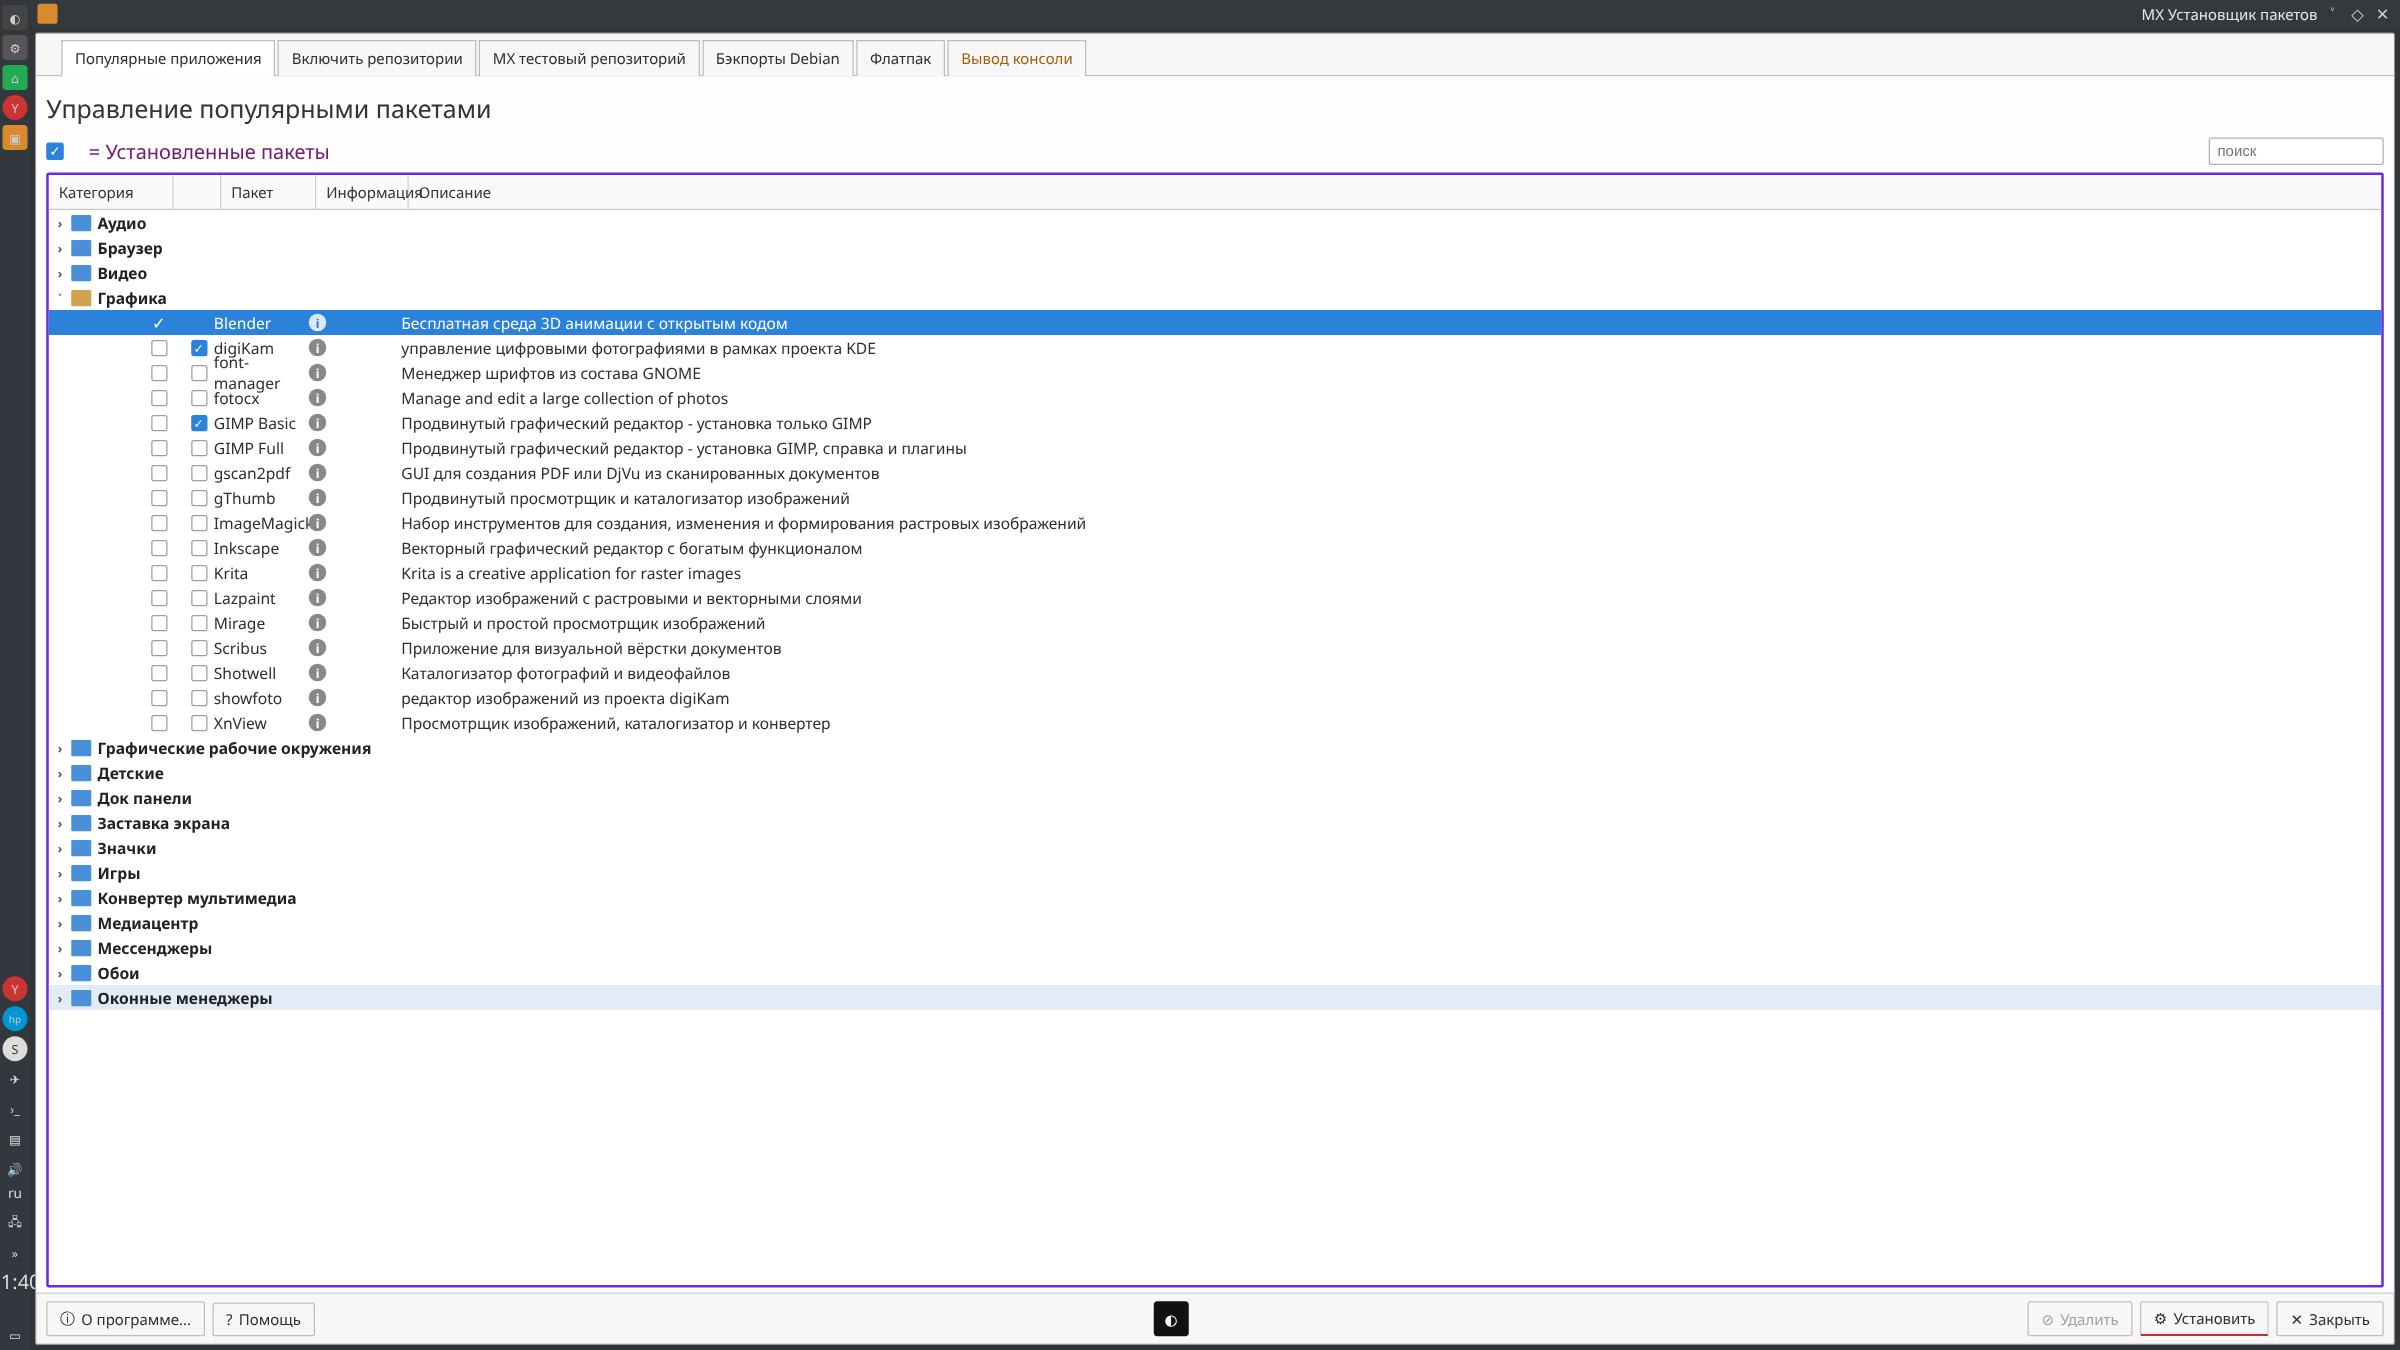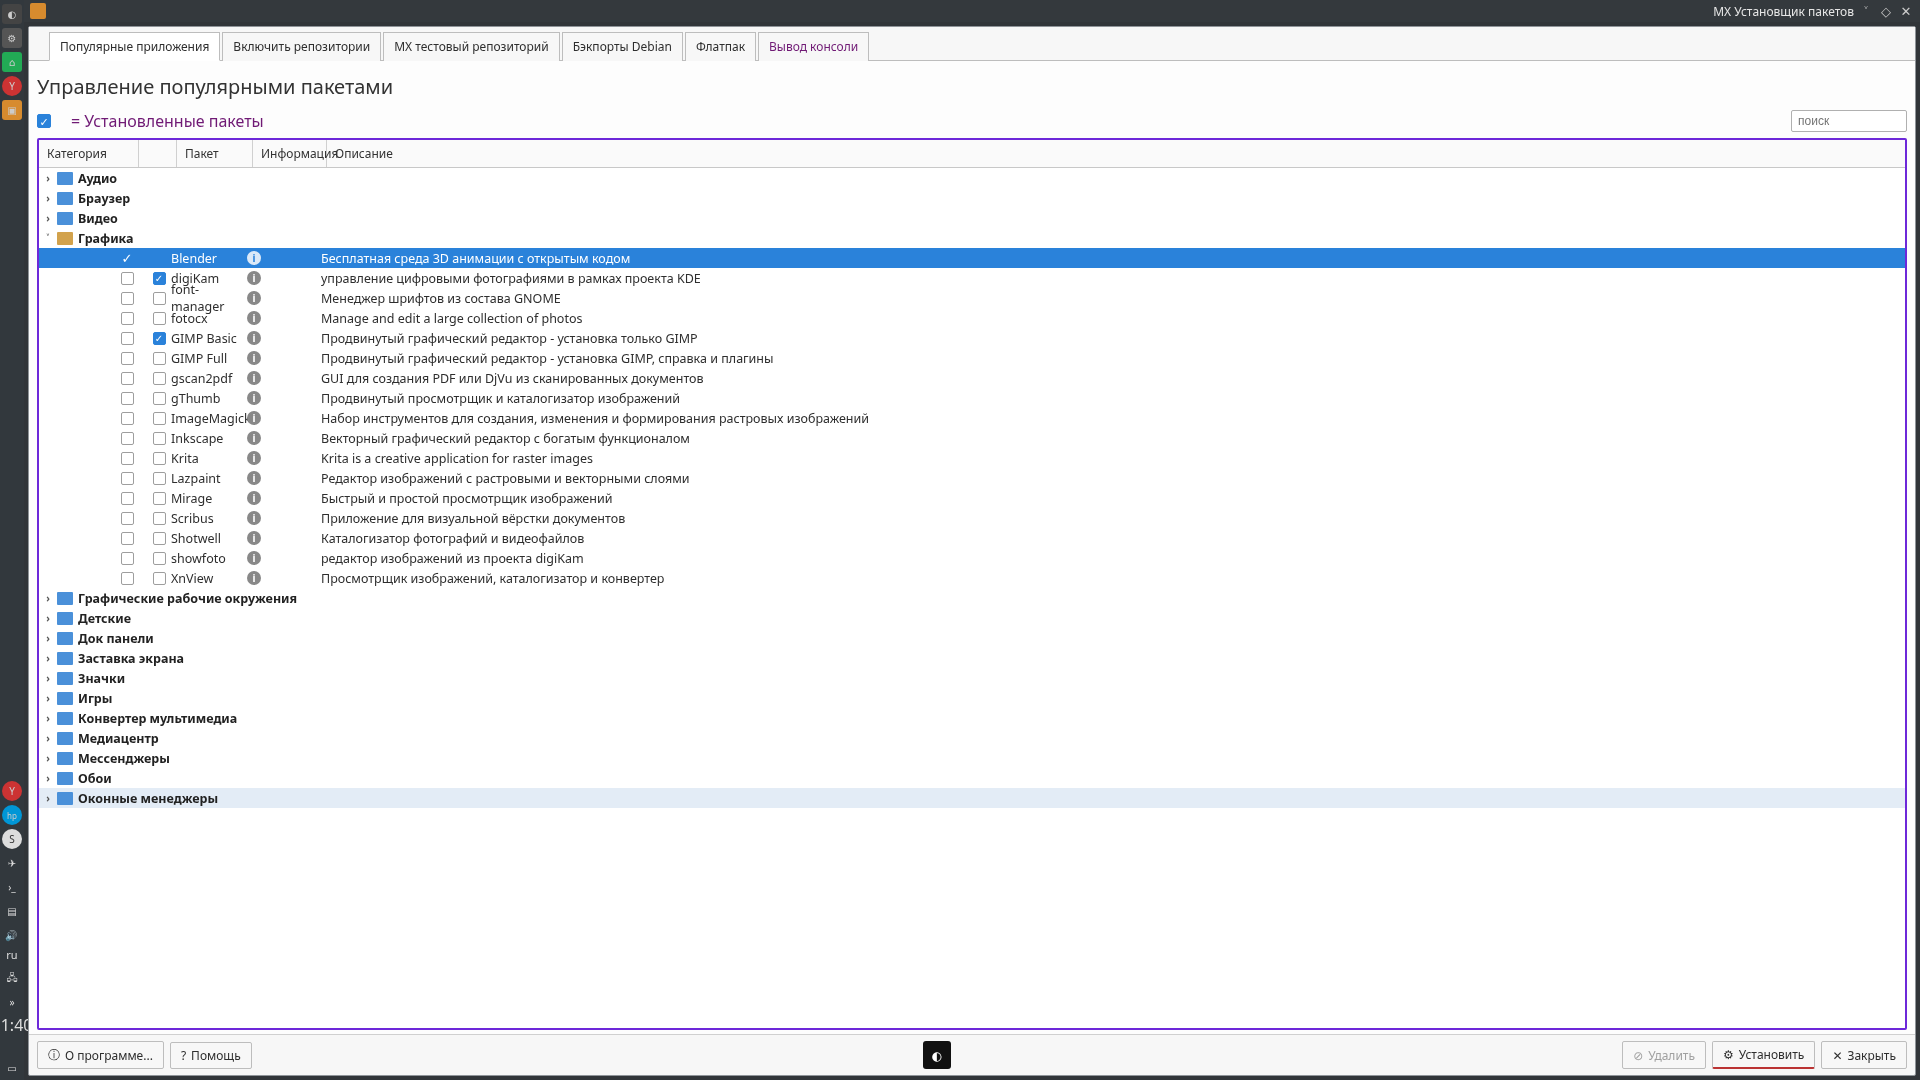--- a/index.html
+++ b/index.html
@@ -71,21 +71,21 @@
   border: 1px solid #bdbdbd;
   border-bottom: none;
   margin-right: 2px;
   background: #f7f7f7;
   font-size: 12px;
   cursor: pointer;
   position: relative;
   top: 1px;
 }
 .tab.active { background: #ffffff; border-bottom: 1px solid #fff; }
-.tab.disabled { color: #701a75; }
+.tab.disabled { color: #a16207; }
 
 .content {
   flex: 1;
   display: flex;
   flex-direction: column;
   padding: 6px 8px 4px 8px;
   background: #fdfdfd;
   overflow: hidden;
 }
 .heading {
@@ -104,21 +104,21 @@
   display:inline-flex; align-items:center; justify-content:center;
   margin-right: 4px; border-radius: 2px; color:#fff; font-size:11px;
 }
 .row-top .hint { font-size: 16px; color:#701a75;margin-left:16px; }
 .search {
   margin-left: auto;
   border: 1px solid #b0b0b0;
   border-radius: 2px;
   padding: 3px 6px;
   font-size: 12px;
-  width: 116px;
+  width: 140px;
   color: #999;
   background:#fff;
 }
 
 
 .tree-wrap {
   border: 2px solid #6d28d9;
   border-radius: 2px;
   flex: 1;
   display: flex;

